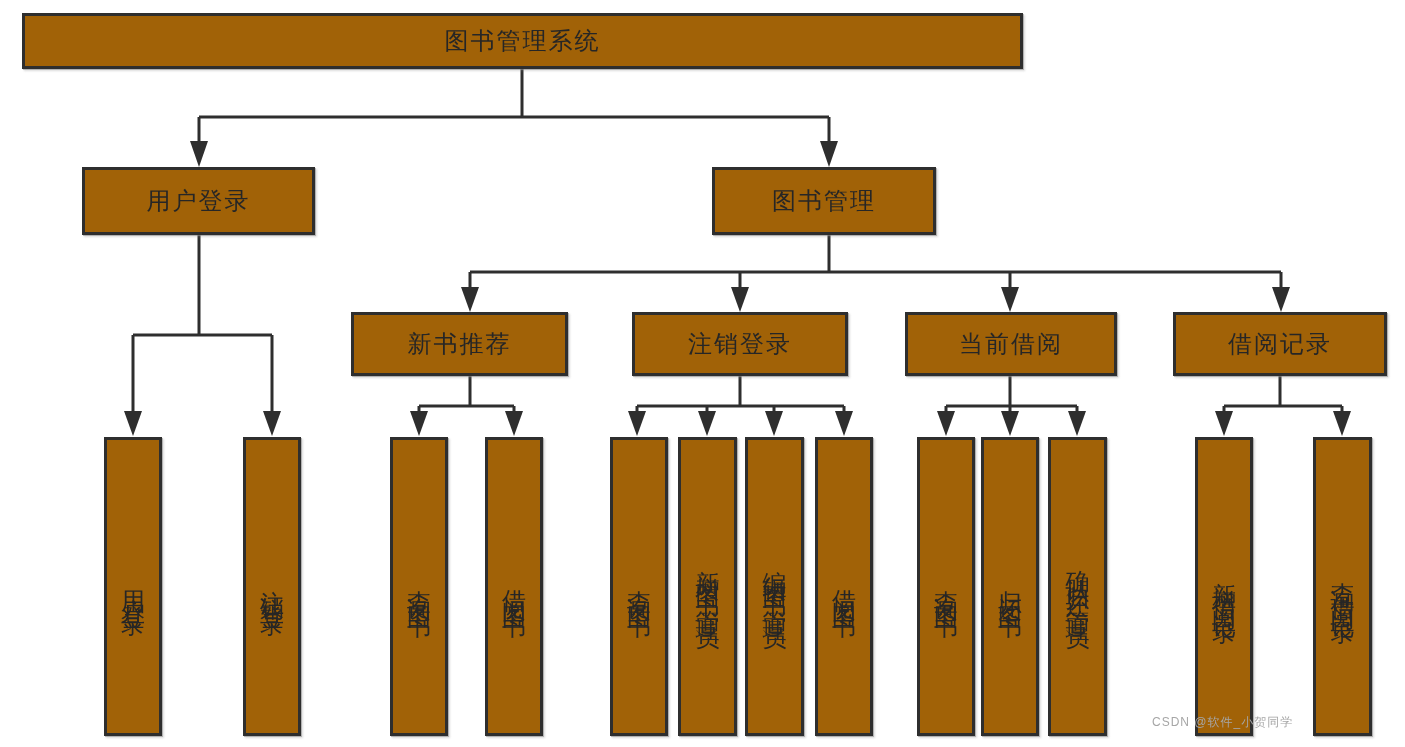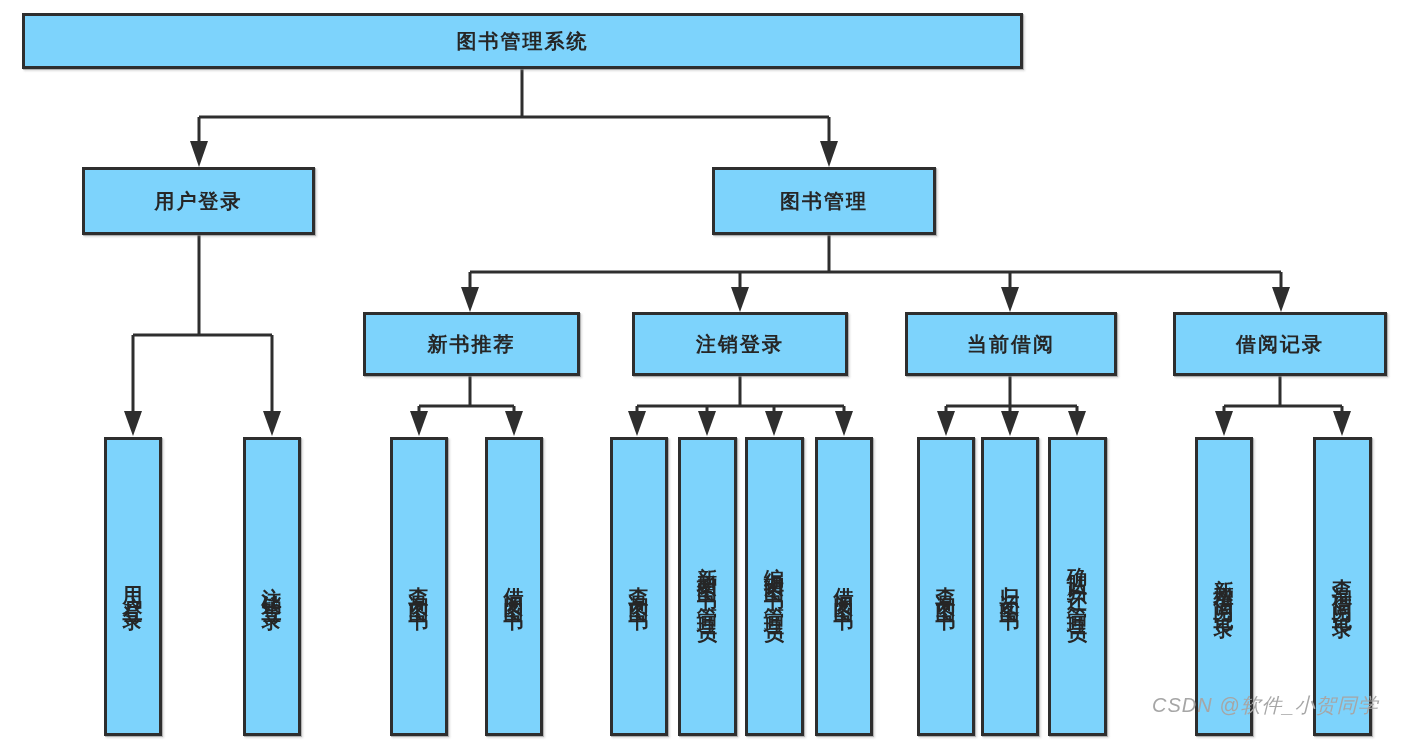--- a/index.html
+++ b/index.html
@@ -28,49 +28,48 @@
     stroke-width: 3;
     fill: none;
   }
   .arrowhead {
     fill: var(--line, #2e2e2e);
     stroke: none;
   }
   .node {
     position: absolute;
     box-sizing: border-box;
-    background: #7dd3fc;
+    background: #a16207;
     border: 3px solid var(--line, #2e2e2e);
     box-shadow: 1px 1px 0 rgba(140,140,140,0.55), 2px 2px 2px rgba(140,140,140,0.30);
     display: flex;
     align-items: center;
     justify-content: center;
     color: var(--text, #262626);
-    font-size: 20px;
-    font-weight: 700;
+    font-size: 24px;
+    font-weight: 400;
     letter-spacing: 2px;
     white-space: nowrap;
   }
   .node.leaf span {
     writing-mode: vertical-rl;
     text-orientation: mixed;
     letter-spacing: 8px;
     line-height: 1;
     white-space: normal;
   }
   .watermark {
     position: absolute;
     left: 1152px;
-    top: 692px;
-    font-size: 20px;
+    top: 714px;
+    font-size: 12px;
     color: var(--watermark, #a6a6a6);
     letter-spacing: 1px;
     white-space: nowrap;
     z-index: 5;
-    font-style: italic;
   }
 </style>
 </head>
 <body>
 
 <div class="stage" style="--line: #2e2e2e; --text: #262626; --watermark: #a6a6a6; --background: #ffffff;">
 
   <svg class="connectors" viewBox="0 0 1405 747" xmlns="http://www.w3.org/2000/svg" aria-hidden="true">
     <g>
       <path class="connector" d="M522 67 V117 M199 117 H829 M199 117 V158 M829 117 V158"></path>
@@ -118,21 +117,21 @@
     <span>图书管理系统</span>
   </div>
 
   <div class="node" style="left:82px; top:167px; width:233px; height:68px;">
     <span>用户登录</span>
   </div>
   <div class="node" style="left:712px; top:167px; width:224px; height:68px;">
     <span>图书管理</span>
   </div>
 
-  <div class="node" style="left:363px; top:312px; width:217px; height:64px;">
+  <div class="node" style="left:351px; top:312px; width:217px; height:64px;">
     <span>新书推荐</span>
   </div>
   <div class="node" style="left:632px; top:312px; width:216px; height:64px;">
     <span>注销登录</span>
   </div>
   <div class="node" style="left:905px; top:312px; width:212px; height:64px;">
     <span>当前借阅</span>
   </div>
   <div class="node" style="left:1173px; top:312px; width:214px; height:64px;">
     <span>借阅记录</span>

